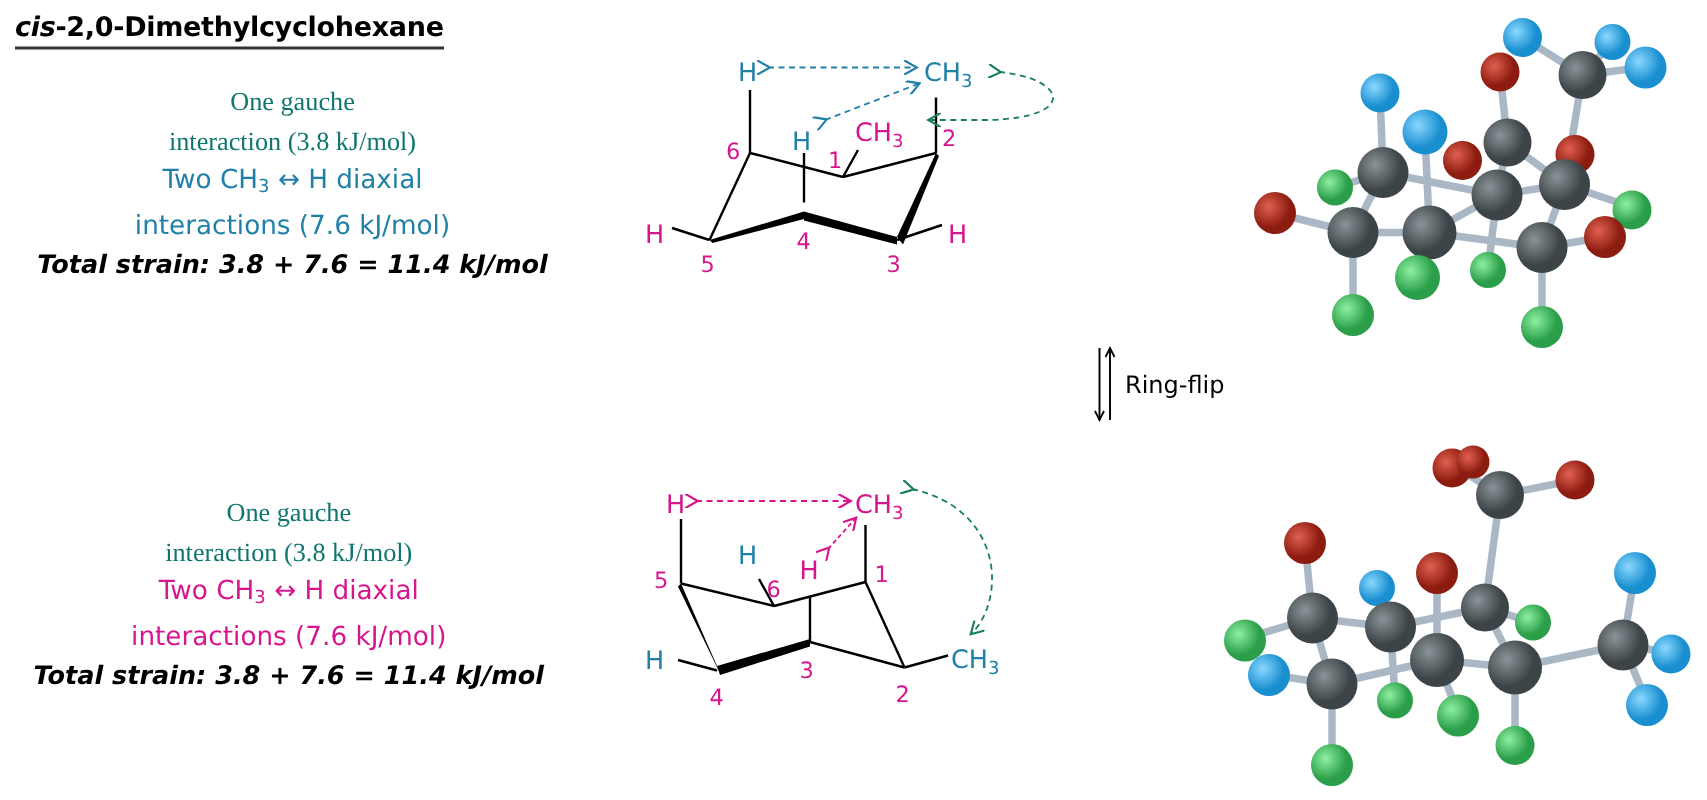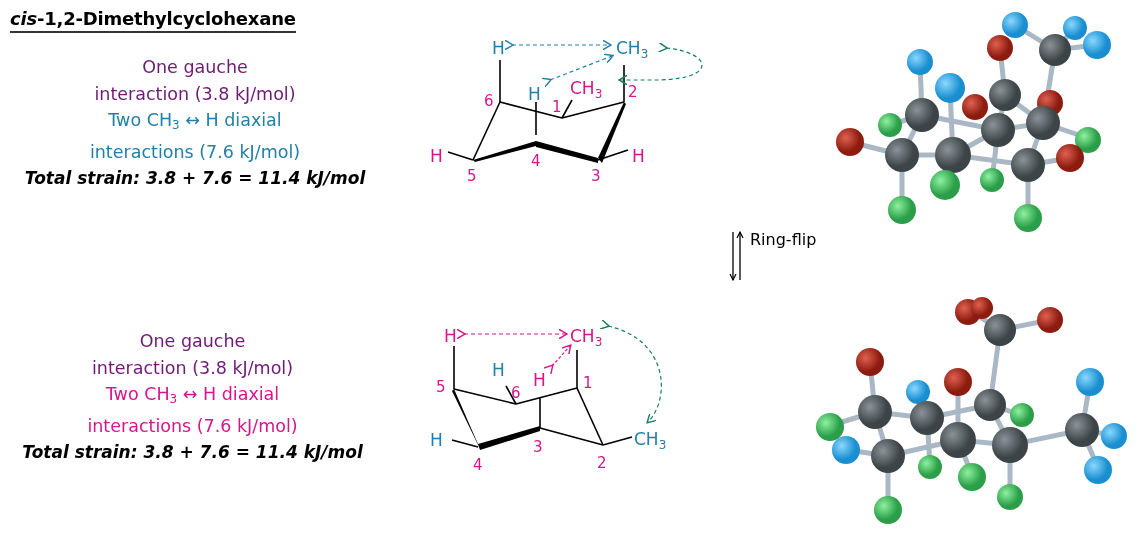--- a/index.html
+++ b/index.html
@@ -2,35 +2,35 @@
 <html><head>
 <meta charset="utf-8">
 <style>
   html, body { margin: 0; padding: 0; background: #ffffff; }
   body { width: 1138px; height: 533px; position: relative; overflow: hidden;
          font-family: "DejaVu Sans", "Liberation Sans", sans-serif; color: #000; }
   .title { position: absolute; left: 10px; top: 8px; font-size: 18px; font-weight: bold;
            padding-bottom: 2px; border-bottom: 2px solid #333; letter-spacing: -0.2px; }
   .title i { font-style: italic; text-align: center; }
   .block { position: absolute; text-align: center; font-size: 17.5px; line-height: 26.5px; }
-  .green { color: #701a75; }
+  .green { color: #0f766e; font-family: Liberation Serif, serif; }
   .blue  { color: #2180a8; }
   .pink  { color: #d6168c; }
   .total { font-weight: bold; color: #000; font-size: 17px; white-space: nowrap; font-style: italic; }
   .sub { font-size: 12px; vertical-align: -3px; }
   svg { position: absolute; overflow: visible; }
   .lbl { font-family: "DejaVu Sans", "Liberation Sans", sans-serif; font-size: 17px; }
   .num { font-family: "DejaVu Sans", "Liberation Sans", sans-serif; font-size: 15px; fill: #d6168c; }
-  .ringflip { position: absolute; left: 730px; top: 230px; display: flex; }
+  .ringflip { position: absolute; left: 730px; top: 230px; display: flex; align-items: center; }
   .ringflip span { font-size: 16px; margin-left: 6px; }
 </style>
 </head>
 <body>
 
-<div class="title"><i>cis</i><span>-1,2-Dimethylcyclohexane</span></div>
+<div class="title"><i>cis</i><span>-2,0-Dimethylcyclohexane</span></div>
 
 <div class="block" style="left:0; top:54px; width:390px;">
   <div class="green">One gauche</div>
   <div class="green">interaction (3.8 kJ/mol)</div>
   <div class="blue"><span>Two CH</span><span class="sub">3</span><span> ↔ H diaxial</span></div>
   <div class="blue">interactions (7.6 kJ/mol)</div>
   <div class="total">Total strain: 3.8 + 7.6 = 11.4 kJ/mol</div>
 </div>
 
 <svg width="300" height="170" style="left:420px; top:20px;">

